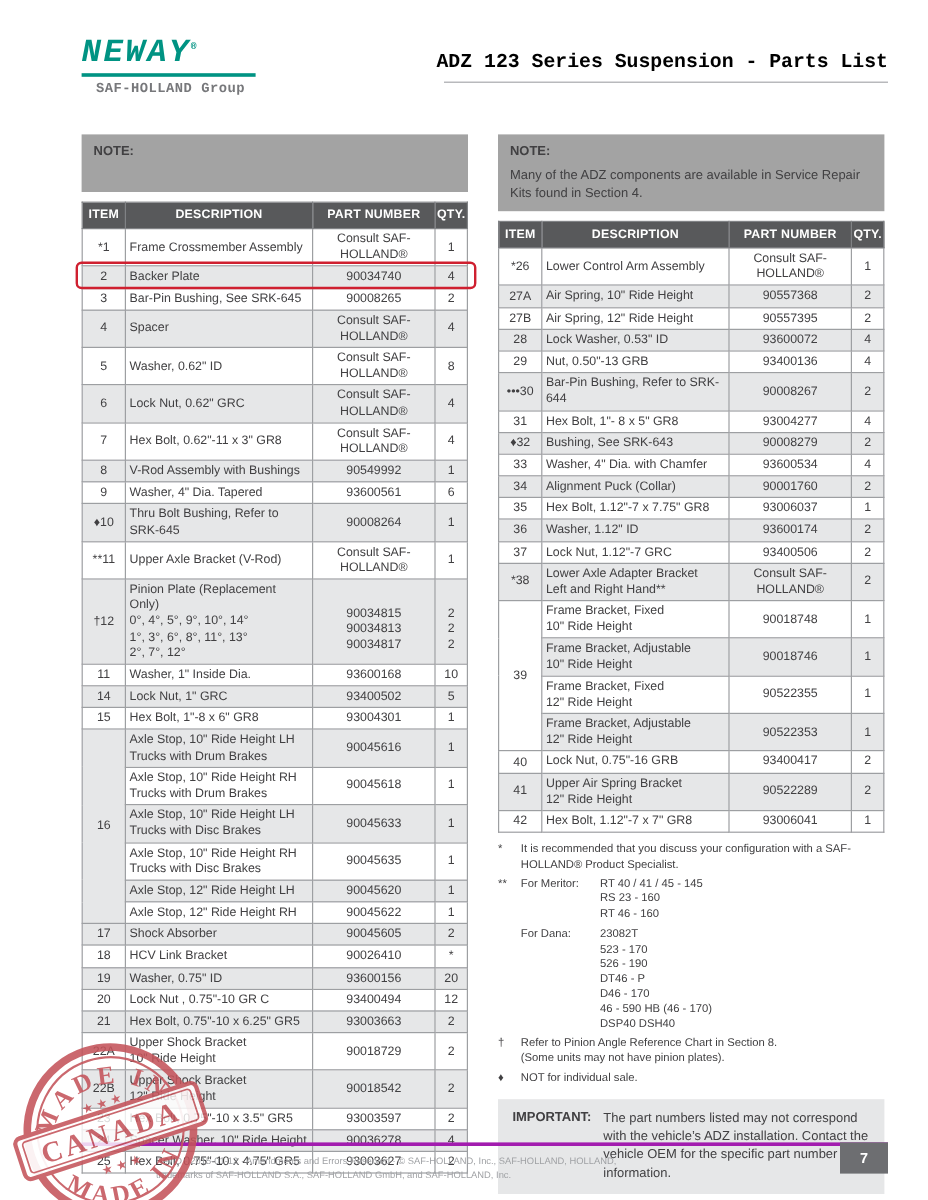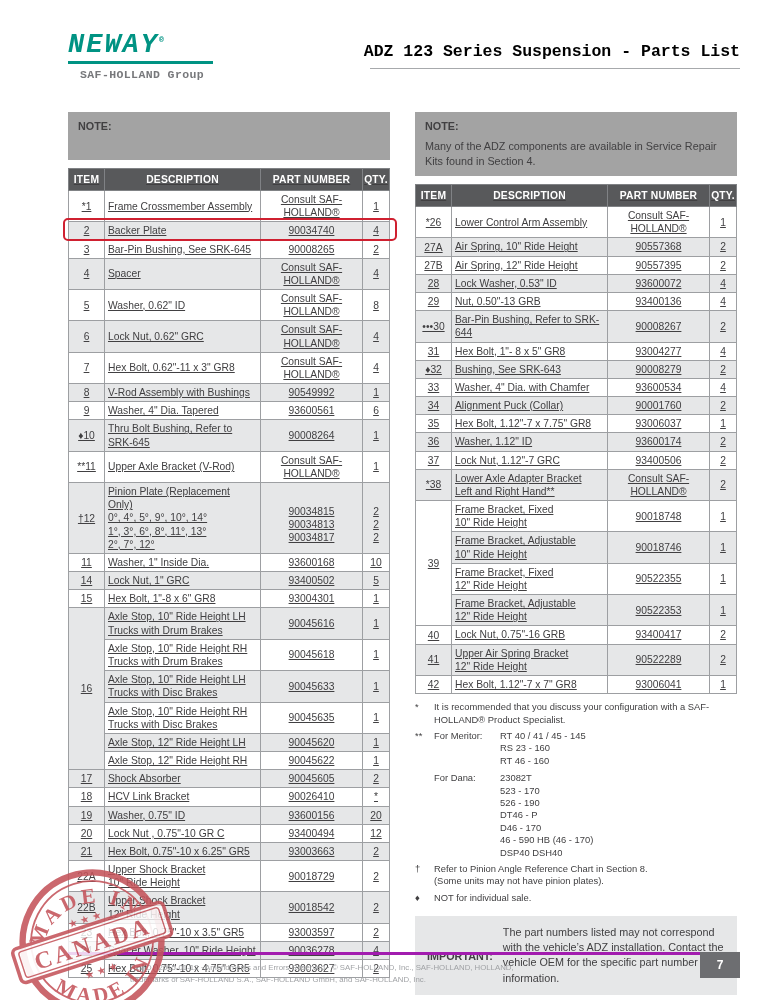--- a/index.html
+++ b/index.html
@@ -18,21 +18,21 @@
   .doc-title { position:absolute; right:0; top:12px; font-size:16.5px; font-weight:bold; color:#000000; }
   .title-rule { position:absolute; right:0; top:38px; width:370px; height:1px; background:#a7a9ac; }
   
   .col { position:absolute; top:112px; width:322px; }
   .col-left  { left:68px; }
   .col-right { left:415px; }
   .note-box { background:#a3a3a3; padding:8px 10px; display:flex; gap:7px; min-height:48px; margin-bottom:8px;flex-direction:column; }
   .note-label { font-weight:bold; font-size:10.8px; flex-shrink:0; }
   .note-text { font-size:10.8px; line-height:1.35; }
   
-  .table-wrap { position:relative;text-decoration:underline; }
+  .table-wrap { position:relative; }
   table.parts { width:100%; border-collapse:collapse; table-layout:fixed; }
   table.parts th {
     background:#58595b; color:#ffffff; font-size:10.3px; font-weight:bold;
     padding:5px 1px; border:1px solid #808285; letter-spacing:0.2px;
   }
   table.parts th.col0 { width:36px; }
   table.parts th.col2 { width:102px; }
   table.parts th.col3 { width:27px; }
   table.parts td {
     border:1px solid #9d9fa2; font-size:10.3px; padding:2px 3px;
@@ -49,21 +49,21 @@
   }
   
   .footnotes { margin-top:7px; }
   .fn { display:flex; gap:6px; font-size:9.4px; color:#414042; line-height:1.32; margin-top:4px; }
   .fn-sym { width:13px; flex-shrink:0; }
   .fn-text { white-space:pre-line; }
   .fn-grid { display:grid; grid-template-columns:60px 1fr; column-gap:6px; row-gap:5px; }
   .fn-grid .val { white-space:pre-line; }
   
   .important { background:#e6e7e8; padding:9px 12px; display:flex; gap:10px; margin-top:12px; }
-  .important-label { font-weight:bold; font-size:10.8px; flex-shrink:0;margin-top:25px; }
+  .important-label { font-weight:bold; font-size:10.8px; flex-shrink:0; }
   .important-text { font-size:10.8px; line-height:1.4; }
   
   .footer {
     position:absolute; left:68px; right:33px; top:952px;
     border-top:3px solid #a21caf; padding-top:7px;
     font-size:7.8px; color:#a0a2a5; line-height:1.5;
   }
   .footer-lines { margin-left:62px; }
   .page-box {
     position:absolute; right:33px; top:952px; width:40px; height:26px;

